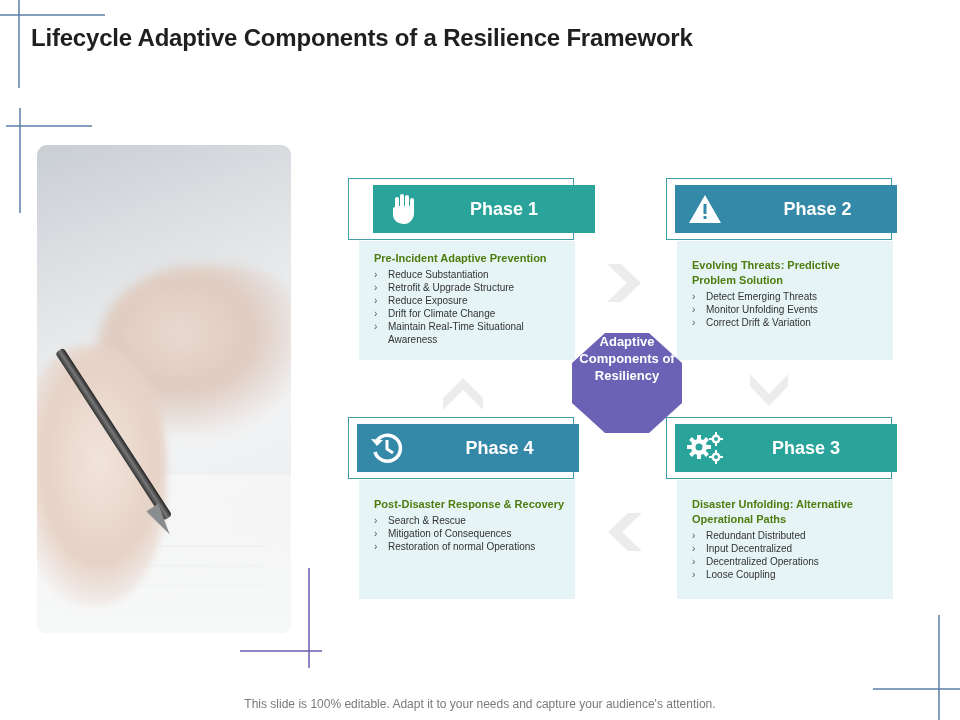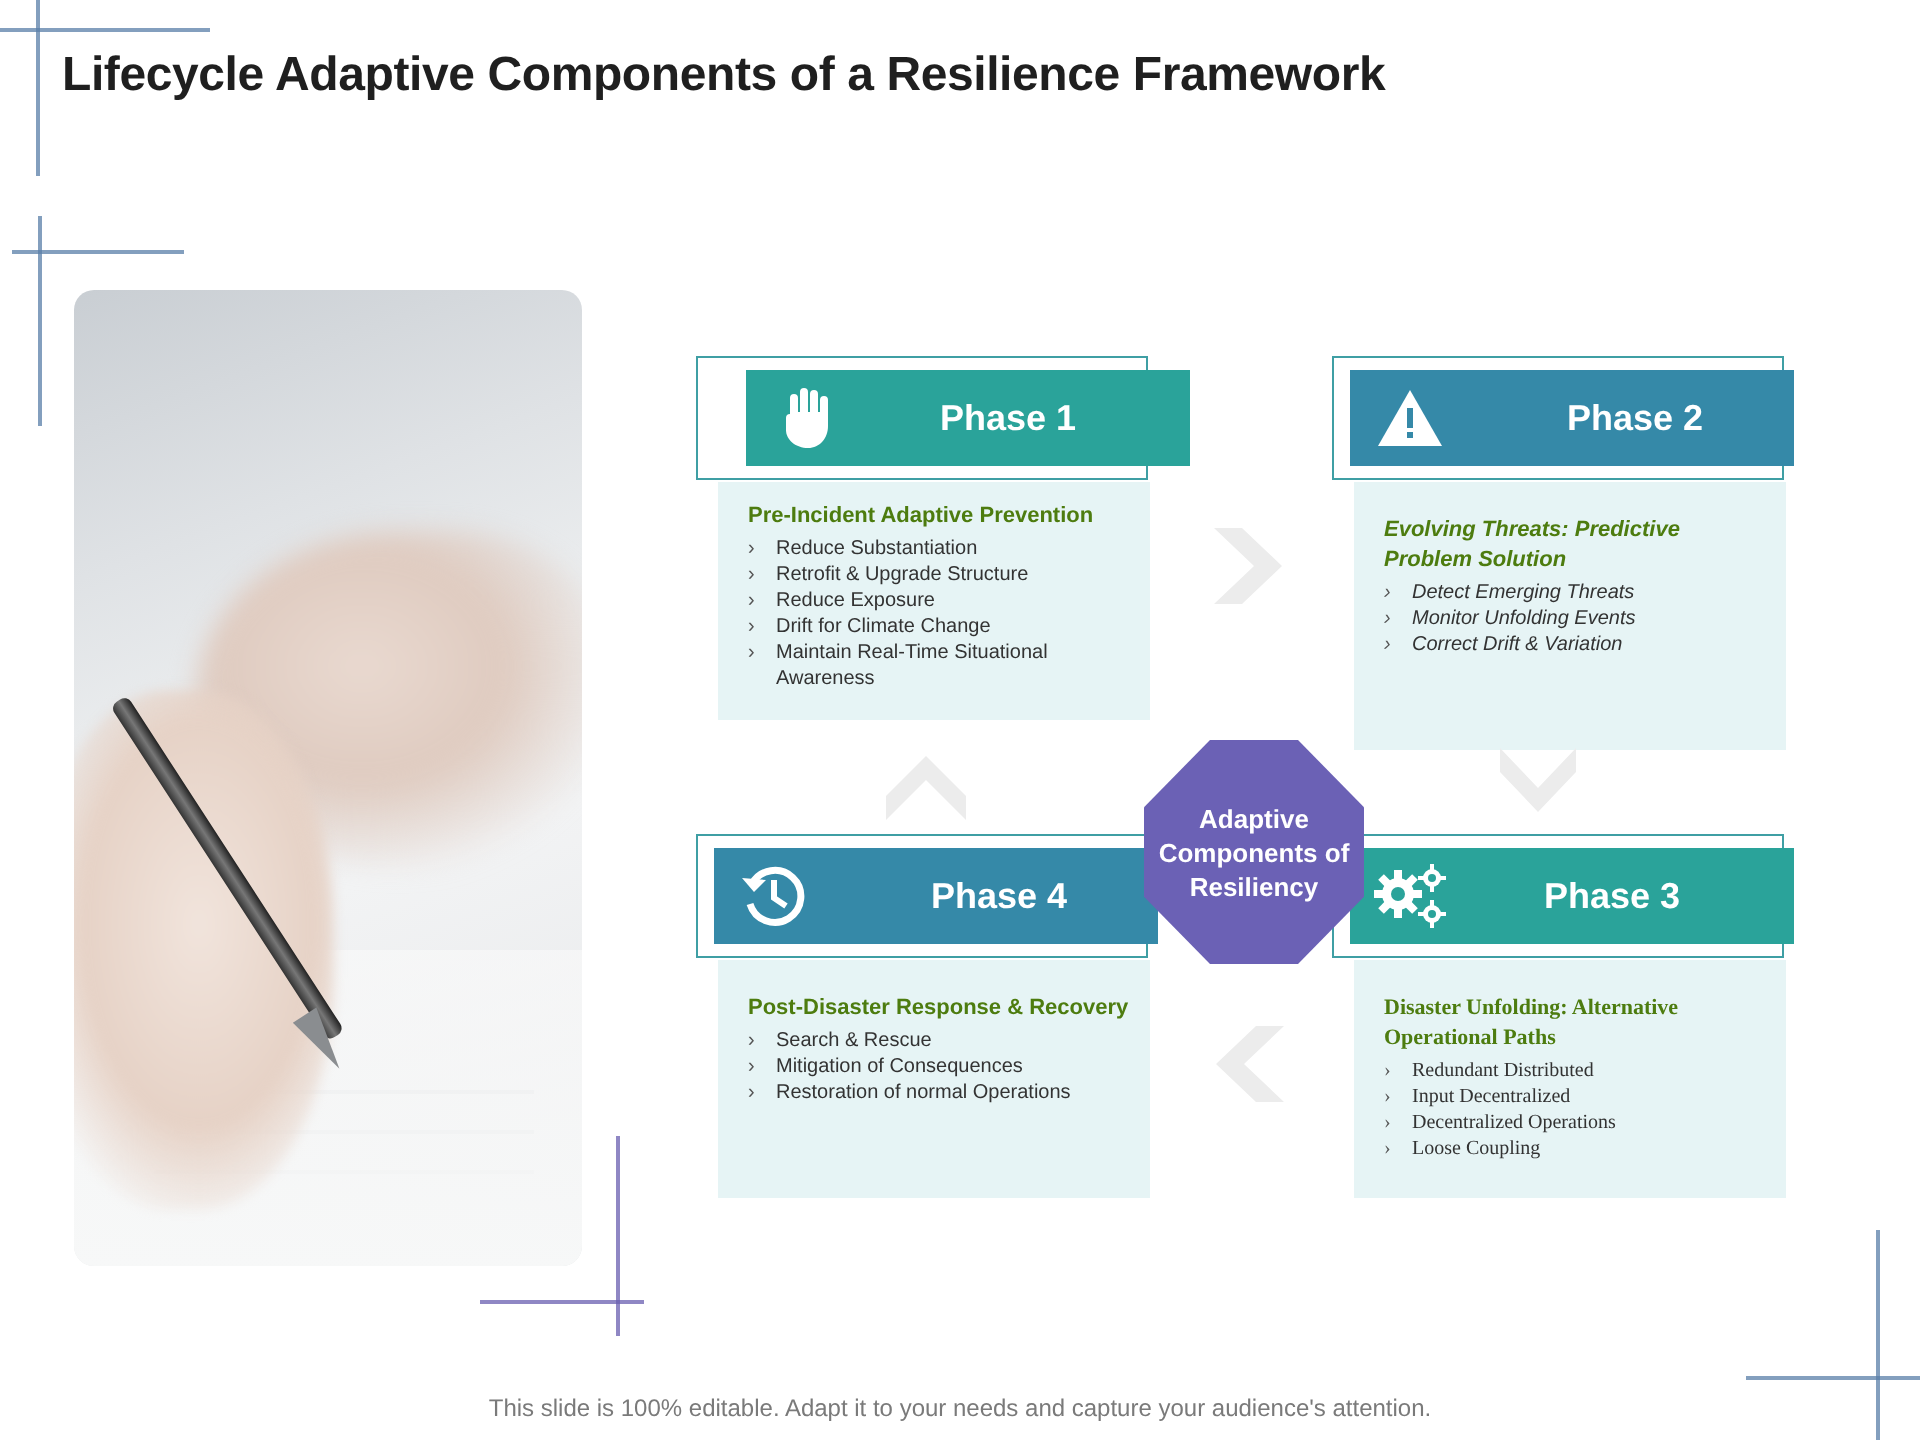--- a/index.html
+++ b/index.html
@@ -32,22 +32,22 @@
   .blue { background:#3589a8;gap:23px; }
 
   .panel { position:absolute; width:216px; background:#e6f4f5; box-sizing:border-box; padding:10px 10px 8px 15px; }
   .panel .heading { font-size:11px; font-weight:bold; color:#4d7c0f; line-height:15px; margin-bottom:2px; }
   .panel ul { list-style:none; margin:0; padding:0; }
   .panel li { font-size:10px; color:#333; line-height:13px; position:relative; padding-left:14px; }
   .panel li::before { content:"\203A"; position:absolute; left:0; top:0; color:#555; }
 
   .chev { position:absolute; }
 
-  .center { position:absolute; left:572px; top:333px; width:110px; height:112px; display:flex; align-items:center; justify-content:center; text-align:center;
-    background:#6b61b5; clip-path:polygon(30% 0,70% 0,100% 30%,100% 70%,70% 100%,30% 100%,0 70%,0 30%);margin-top:37px; }
+  .center { position:absolute; left:572px; top:333px; width:110px; height:100px; display:flex; align-items:flex-start; justify-content:center; text-align:center;
+    background:#6b61b5; clip-path:polygon(30% 0,70% 0,100% 30%,100% 70%,70% 100%,30% 100%,0 70%,0 30%); }
   .center span { color:#fff; font-weight:bold; font-size:13px; line-height:17px; }
 </style>
 </head>
 <body>
 
 <div class="deco" style="left:18px;top:0;width:2px;height:88px;"></div>
 <div class="deco" style="left:0;top:14px;width:105px;height:2px;"></div>
 <div class="deco" style="left:6px;top:125px;width:86px;height:2px;"></div>
 <div class="deco" style="left:19px;top:108px;width:2px;height:105px;"></div>
 <div class="deco purple" style="left:308px;top:568px;width:2px;height:100px;"></div>
@@ -94,21 +94,21 @@
     <div class="icon">
       <svg width="34" height="30" viewBox="0 0 34 30">
           <path fill="#fff" d="M17 1L33 29H1z"></path>
           <rect x="15.5" y="10" width="3" height="10" fill="#3589a8"></rect>
           <rect x="15.5" y="22" width="3" height="3" fill="#3589a8"></rect>
         </svg>
     </div>
     <div class="label">Phase 2</div>
   </div>
 </div>
-<div class="panel" style="left:677px;top:241px;height:134px;padding-top:17px;font-style:italic;">
+<div class="panel" style="left:677px;top:241px;height:119px;padding-top:17px;">
   <div class="heading">Evolving Threats: Predictive Problem Solution</div>
   <ul>
     <li>Detect Emerging Threats</li>
     <li>Monitor Unfolding Events</li>
     <li>Correct Drift &amp; Variation</li>
   </ul>
 </div>
 
 <div class="phase-frame" style="left:348px;top:417px;">
   <div class="phase-header blue">
@@ -157,21 +157,21 @@
             <rect x="35" y="25" width="3" height="2"></rect>
         </g>
         <circle cx="14" cy="16" r="3.5" fill="#2aa39a"></circle>
           <circle cx="31" cy="8" r="2" fill="#2aa39a"></circle>
           <circle cx="31" cy="26" r="2" fill="#2aa39a"></circle>
       </svg>
     </div>
     <div class="label">Phase 3</div>
   </div>
 </div>
-<div class="panel" style="left:677px;top:480px;height:119px;padding-top:17px;font-family:Liberation Serif, serif;">
+<div class="panel" style="left:677px;top:480px;height:119px;padding-top:17px;">
   <div class="heading">Disaster Unfolding: Alternative Operational Paths</div>
   <ul>
     <li>Redundant Distributed</li>
     <li>Input Decentralized</li>
     <li>Decentralized Operations</li>
     <li>Loose Coupling</li>
   </ul>
 </div>
 
 <svg class="chev" style="left:603px;top:262px;" width="42" height="42" viewBox="0 0 42 42">

